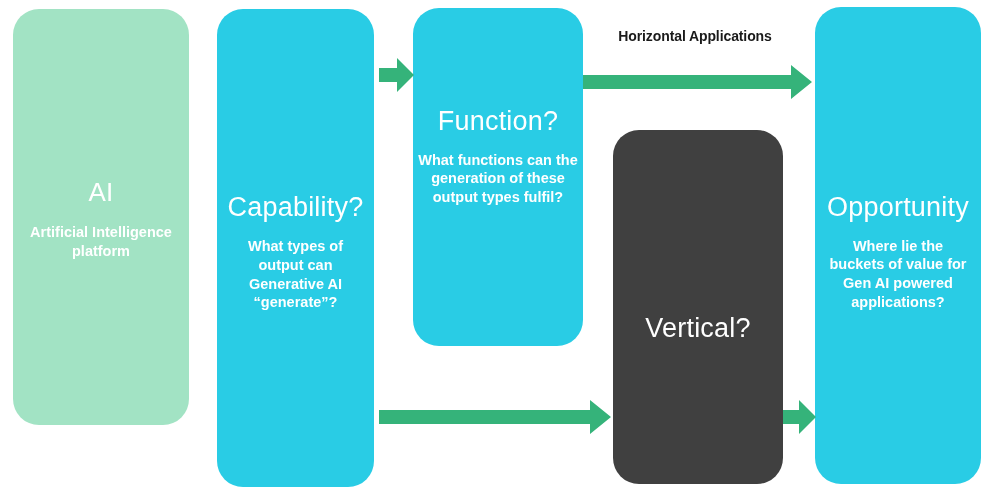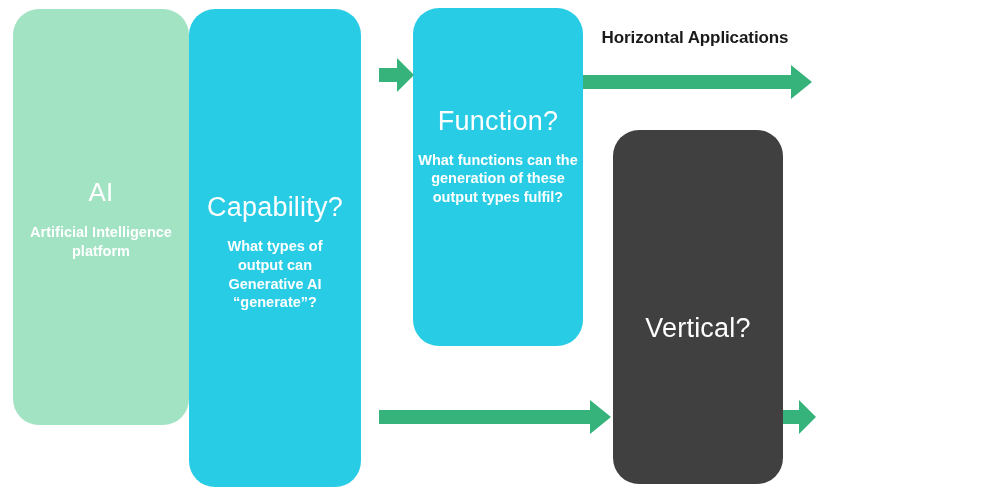--- a/index.html
+++ b/index.html
@@ -46,21 +46,21 @@
     font-size: 14.5px;
     font-weight: 700;
     line-height: 1.28;
     color: #ffffff;
     margin: 0;
     margin-top: 14px;
   }
 
   
   #node-ai          { left: 13px;  top: 9px;   width: 176px; height: 416px; background: #a2e3c4; }
-  #node-capability  { left: 189px; top: 9px;   width: 172px; height: 478px; background: #29cce5; }
+  #node-capability  { left: 217px; top: 9px;   width: 157px; height: 478px; background: #29cce5; }
   #node-function    { left: 413px; top: 8px;   width: 170px; height: 338px; background: #29cce5; }
   #node-vertical    { left: 613px; top: 130px; width: 170px; height: 354px; background: #404040; }
   #node-opportunity { left: 815px; top: 7px;   width: 166px; height: 477px; background: #29cce5; }
 
   #node-ai .title          { font-size: 26px; }
   #node-ai .subtitle       { margin-top: 16px; width: 160px; }
   #node-capability .subtitle { width: 125px; }
   #node-function .title    { margin-top: 2px; }
   #node-function .subtitle { width: 160px; }
   #node-vertical .subtitle { width: 156px; }
@@ -84,21 +84,21 @@
   #arrow-func-to-vert { left: 379px; top: 399px; }
   #arrow-vert-to-opp  { left: 783px; top: 399px; }
 
   
   #label-horizontal-applications {
     position: absolute;
     left: 595px;
     top: 28px;
     width: 200px;
     text-align: center;
-    font-size: 17px;
+    font-size: 14px;
     font-weight: 700;
     color: #1a1a1a;
     letter-spacing: -0.1px;
     white-space: nowrap;
   }
 </style>
 </head>
 <body>
 
 <div id="canvas">
@@ -123,20 +123,26 @@
       <div class="subtitle">What functions can the generation of these output types fulfil?</div>
     </div>
   </div>
 
   <div class="node" id="node-vertical">
     <div class="stack">
       <div class="title">Vertical?</div>
     </div>
   </div>
 
+  <div class="node" id="node-opportunity">
+    <div class="stack">
+      <div class="title">Opportunity</div>
+      <div class="subtitle">Where lie the buckets of value for Gen AI powered applications?</div>
+    </div>
+  </div>
 
   <div class="arrow" id="arrow-cap-to-func">
     <svg width="36" height="36" viewBox="0 0 36 36" aria-hidden="true">
       <path d="M0,11 L18,11 L18,1 L35,18 L18,35 L18,25 L0,25 Z" fill="#35b37a"></path>
     </svg>
   </div>
 
   <div class="arrow" id="arrow-horizontal">
     <svg width="230" height="36" viewBox="0 0 230 36" aria-hidden="true">
       <path d="M0,11 L208,11 L208,1 L229,18 L208,35 L208,25 L0,25 Z" fill="#35b37a"></path>

